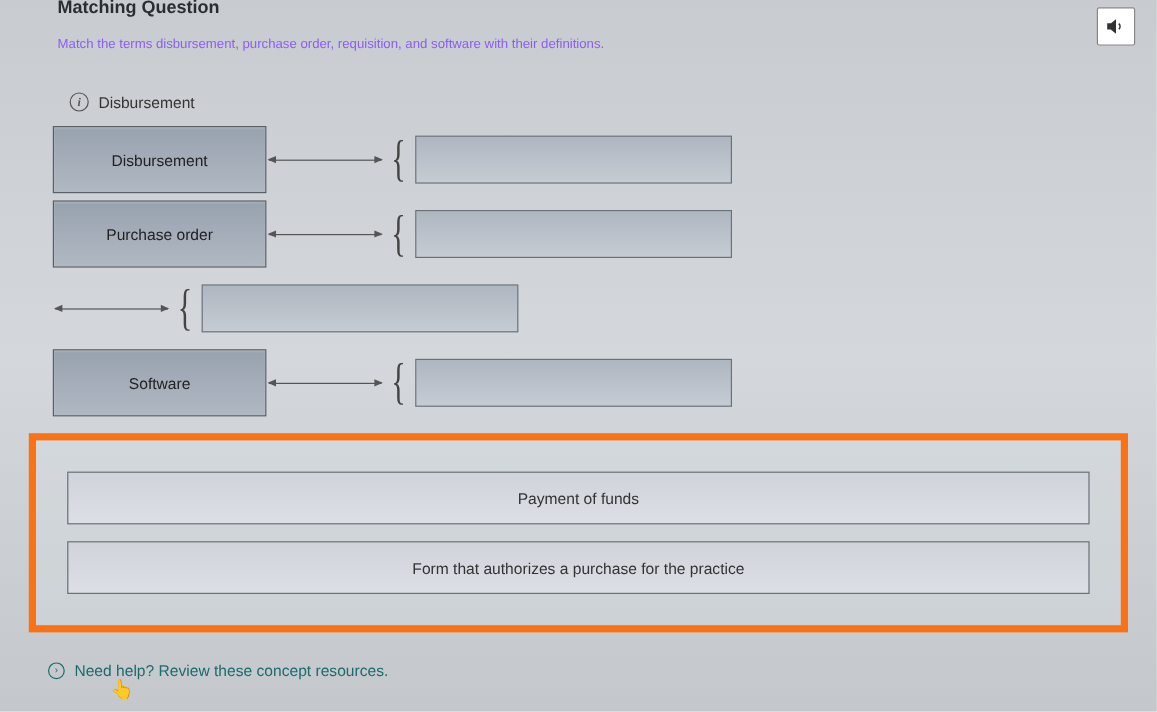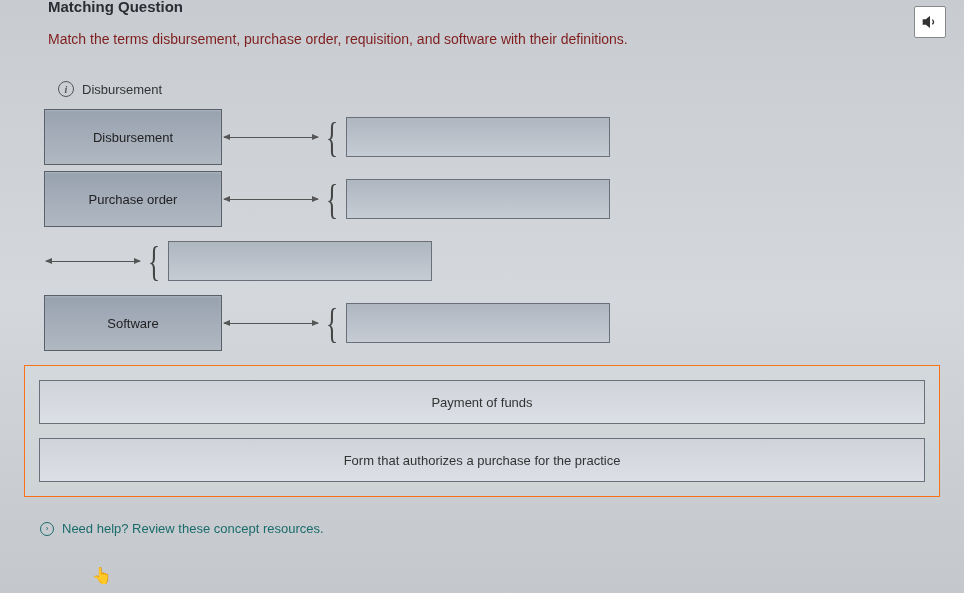--- a/index.html
+++ b/index.html
@@ -15,22 +15,22 @@
     .header {
       padding: 0 20px 0 48px;
     }
     .title {
       font-size: 15px;
       font-weight: 700;
       color: #2a2e33;
       margin-top: -2px;
     }
     .prompt {
-      font-size: 14px;
-      color: #7f1d1d;
+      font-size: 11px;
+      color: #8b5cf6;
       margin-top: 16px;
     }
     .audio-btn {
       position: absolute;
       top: 6px;
       right: 18px;
       width: 32px;
       height: 32px;
       background: #fff;
       border: 1px solid #888;
@@ -116,22 +116,22 @@
       transform: scaleX(0.6);
     }
     .drop-slot {
       width: 264px;
       height: 40px;
       background: linear-gradient(180deg, #aeb6c0 0%, #c6ccd4 100%);
       border: 1px solid #6a707a;
     }
     .options-panel {
       margin: 10px 24px 0 24px;
-      border: 1px solid #f97316;
-      padding: 14px;
+      border: 6px solid #f97316;
+      padding: 26px;
       background: rgba(220,224,228,0.3);
     }
     .options-row {
       display: flex;
       gap: 18px;
       margin-bottom: 14px;
     }
     .options-row:last-child { margin-bottom: 0; }
     .option-card {
       flex: 1;

